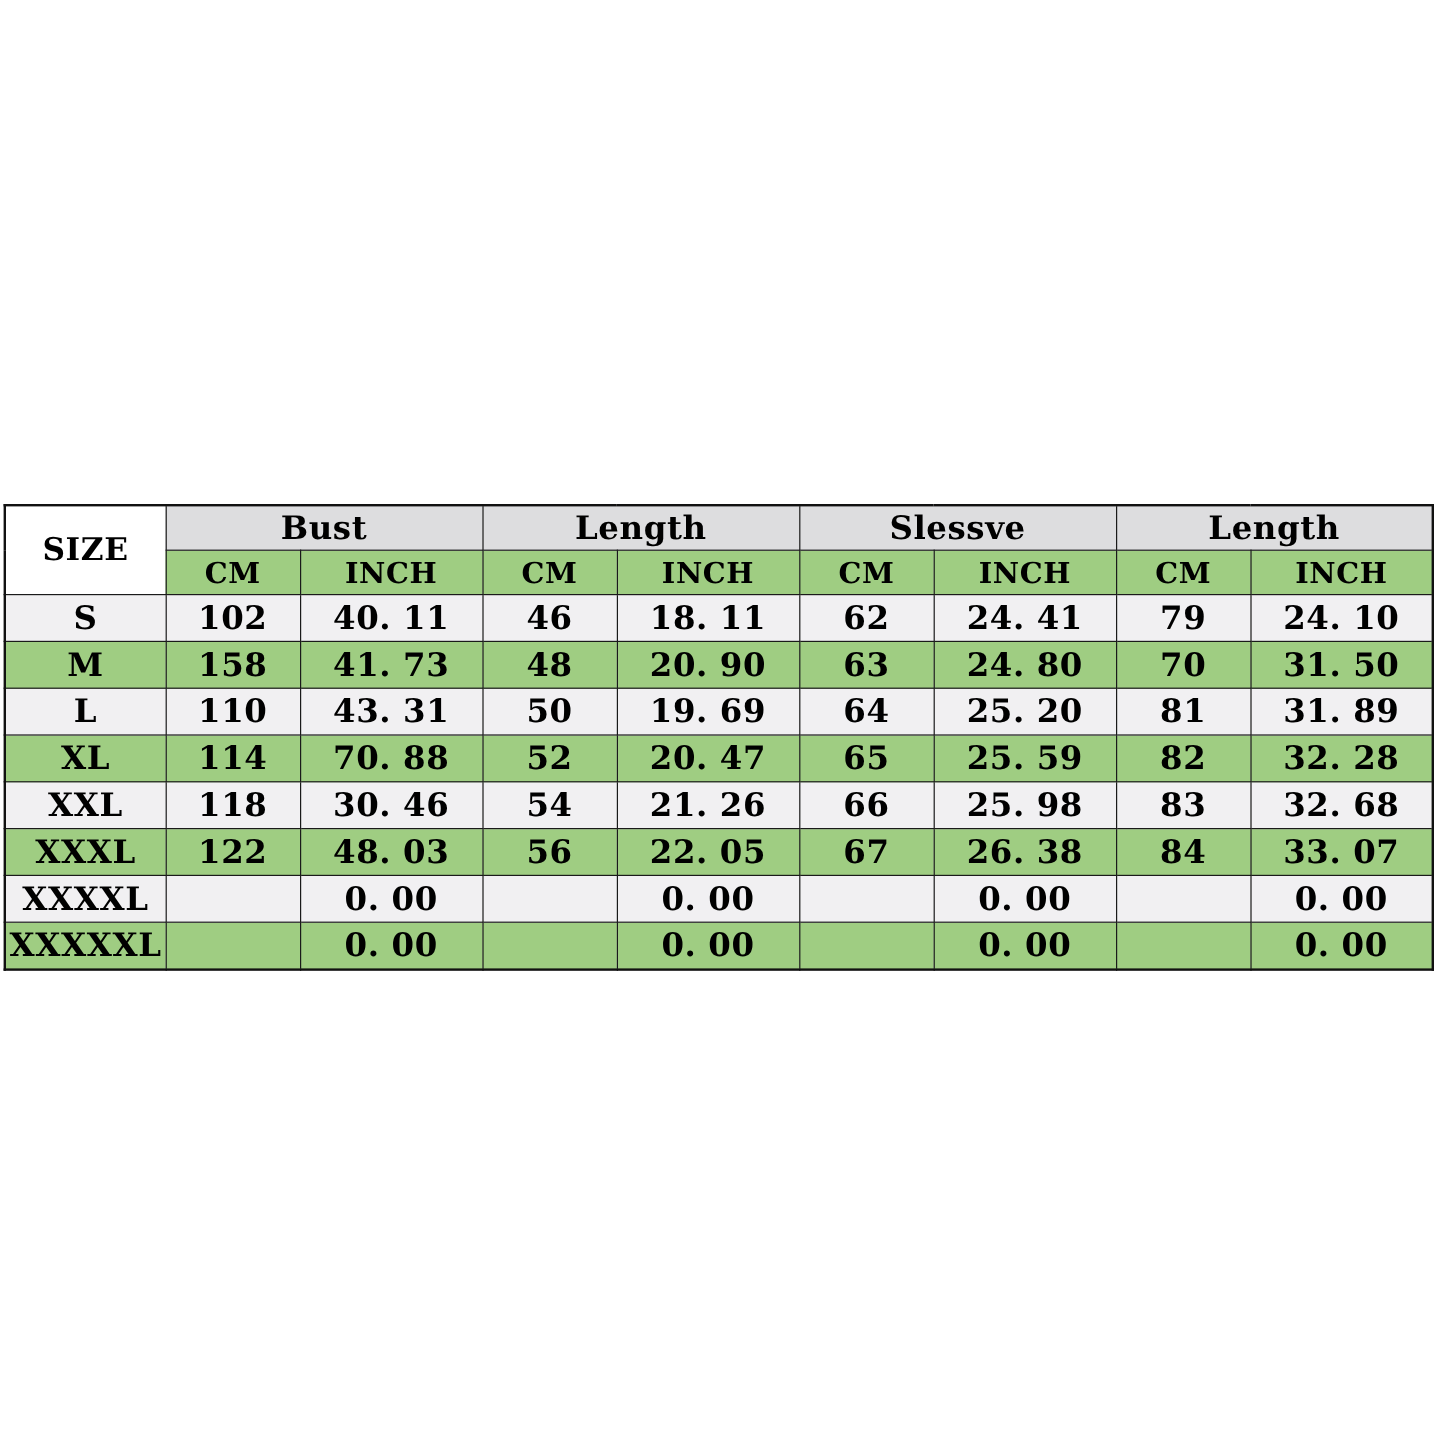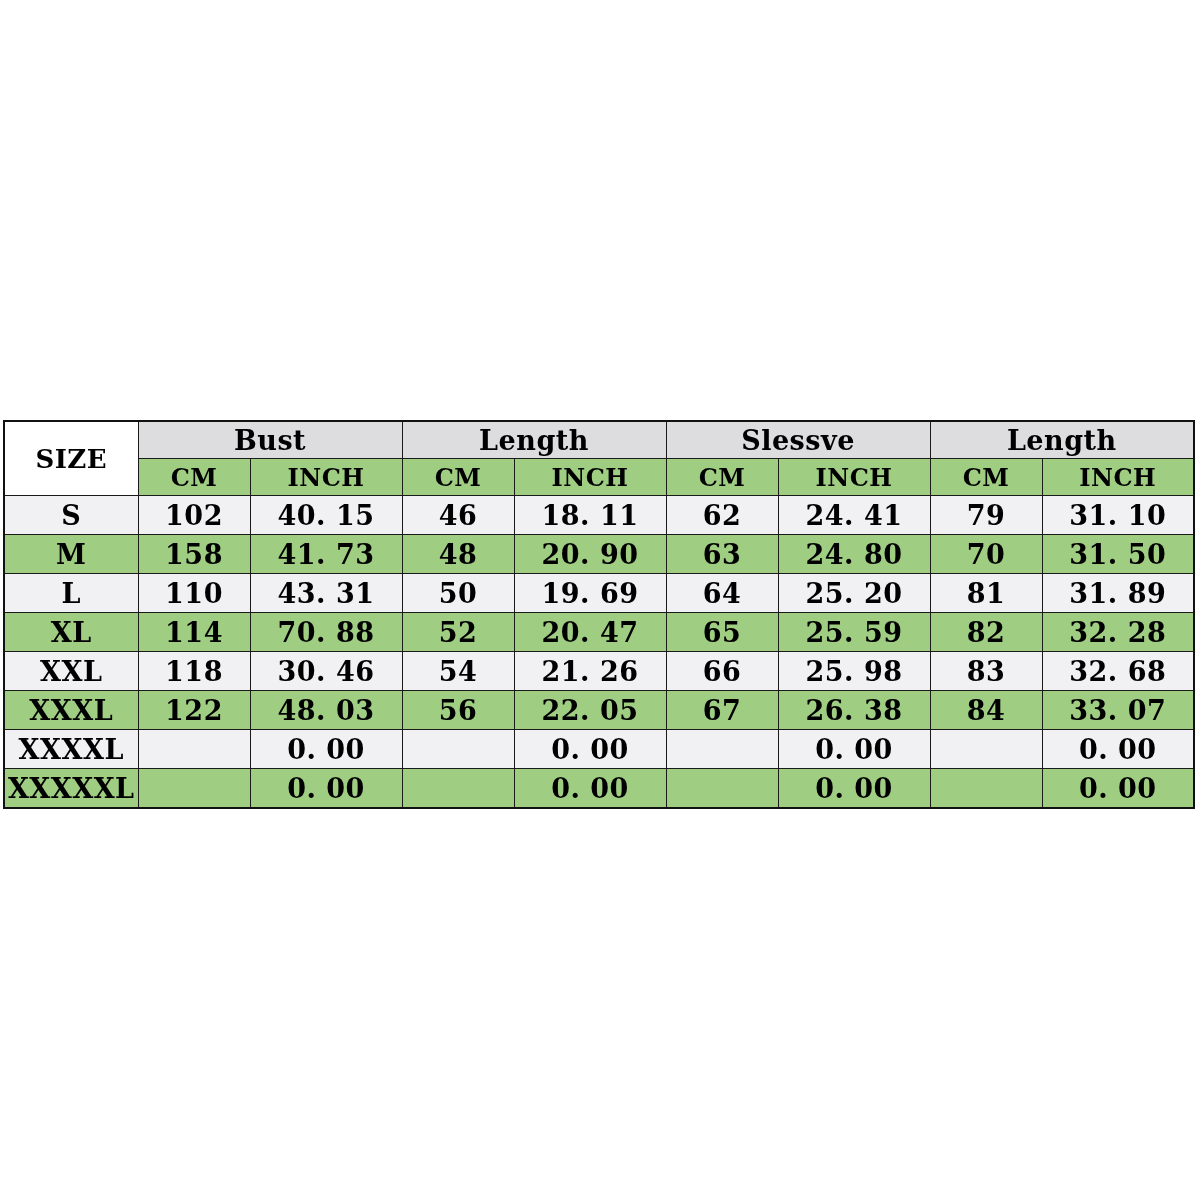--- a/index.html
+++ b/index.html
@@ -126,27 +126,27 @@
           <th class="cell-unit">INCH</th>
           <th class="cell-unit">CM</th>
           <th class="cell-unit">INCH</th>
         </tr>
       </thead>
 
       <tbody id="table-body">
           <tr class="row-light">
             <td class="data size-label">S</td>
             <td class="data">102</td>
-            <td class="data">40. 15</td>
+            <td class="data">40. 11</td>
             <td class="data">46</td>
             <td class="data">18. 11</td>
             <td class="data">62</td>
             <td class="data">24. 41</td>
             <td class="data">79</td>
-            <td class="data">31. 10</td>
+            <td class="data">24. 10</td>
           </tr>
           <tr class="row-green">
             <td class="data size-label">M</td>
             <td class="data">158</td>
             <td class="data">41. 73</td>
             <td class="data">48</td>
             <td class="data">20. 90</td>
             <td class="data">63</td>
             <td class="data">24. 80</td>
             <td class="data">70</td>

